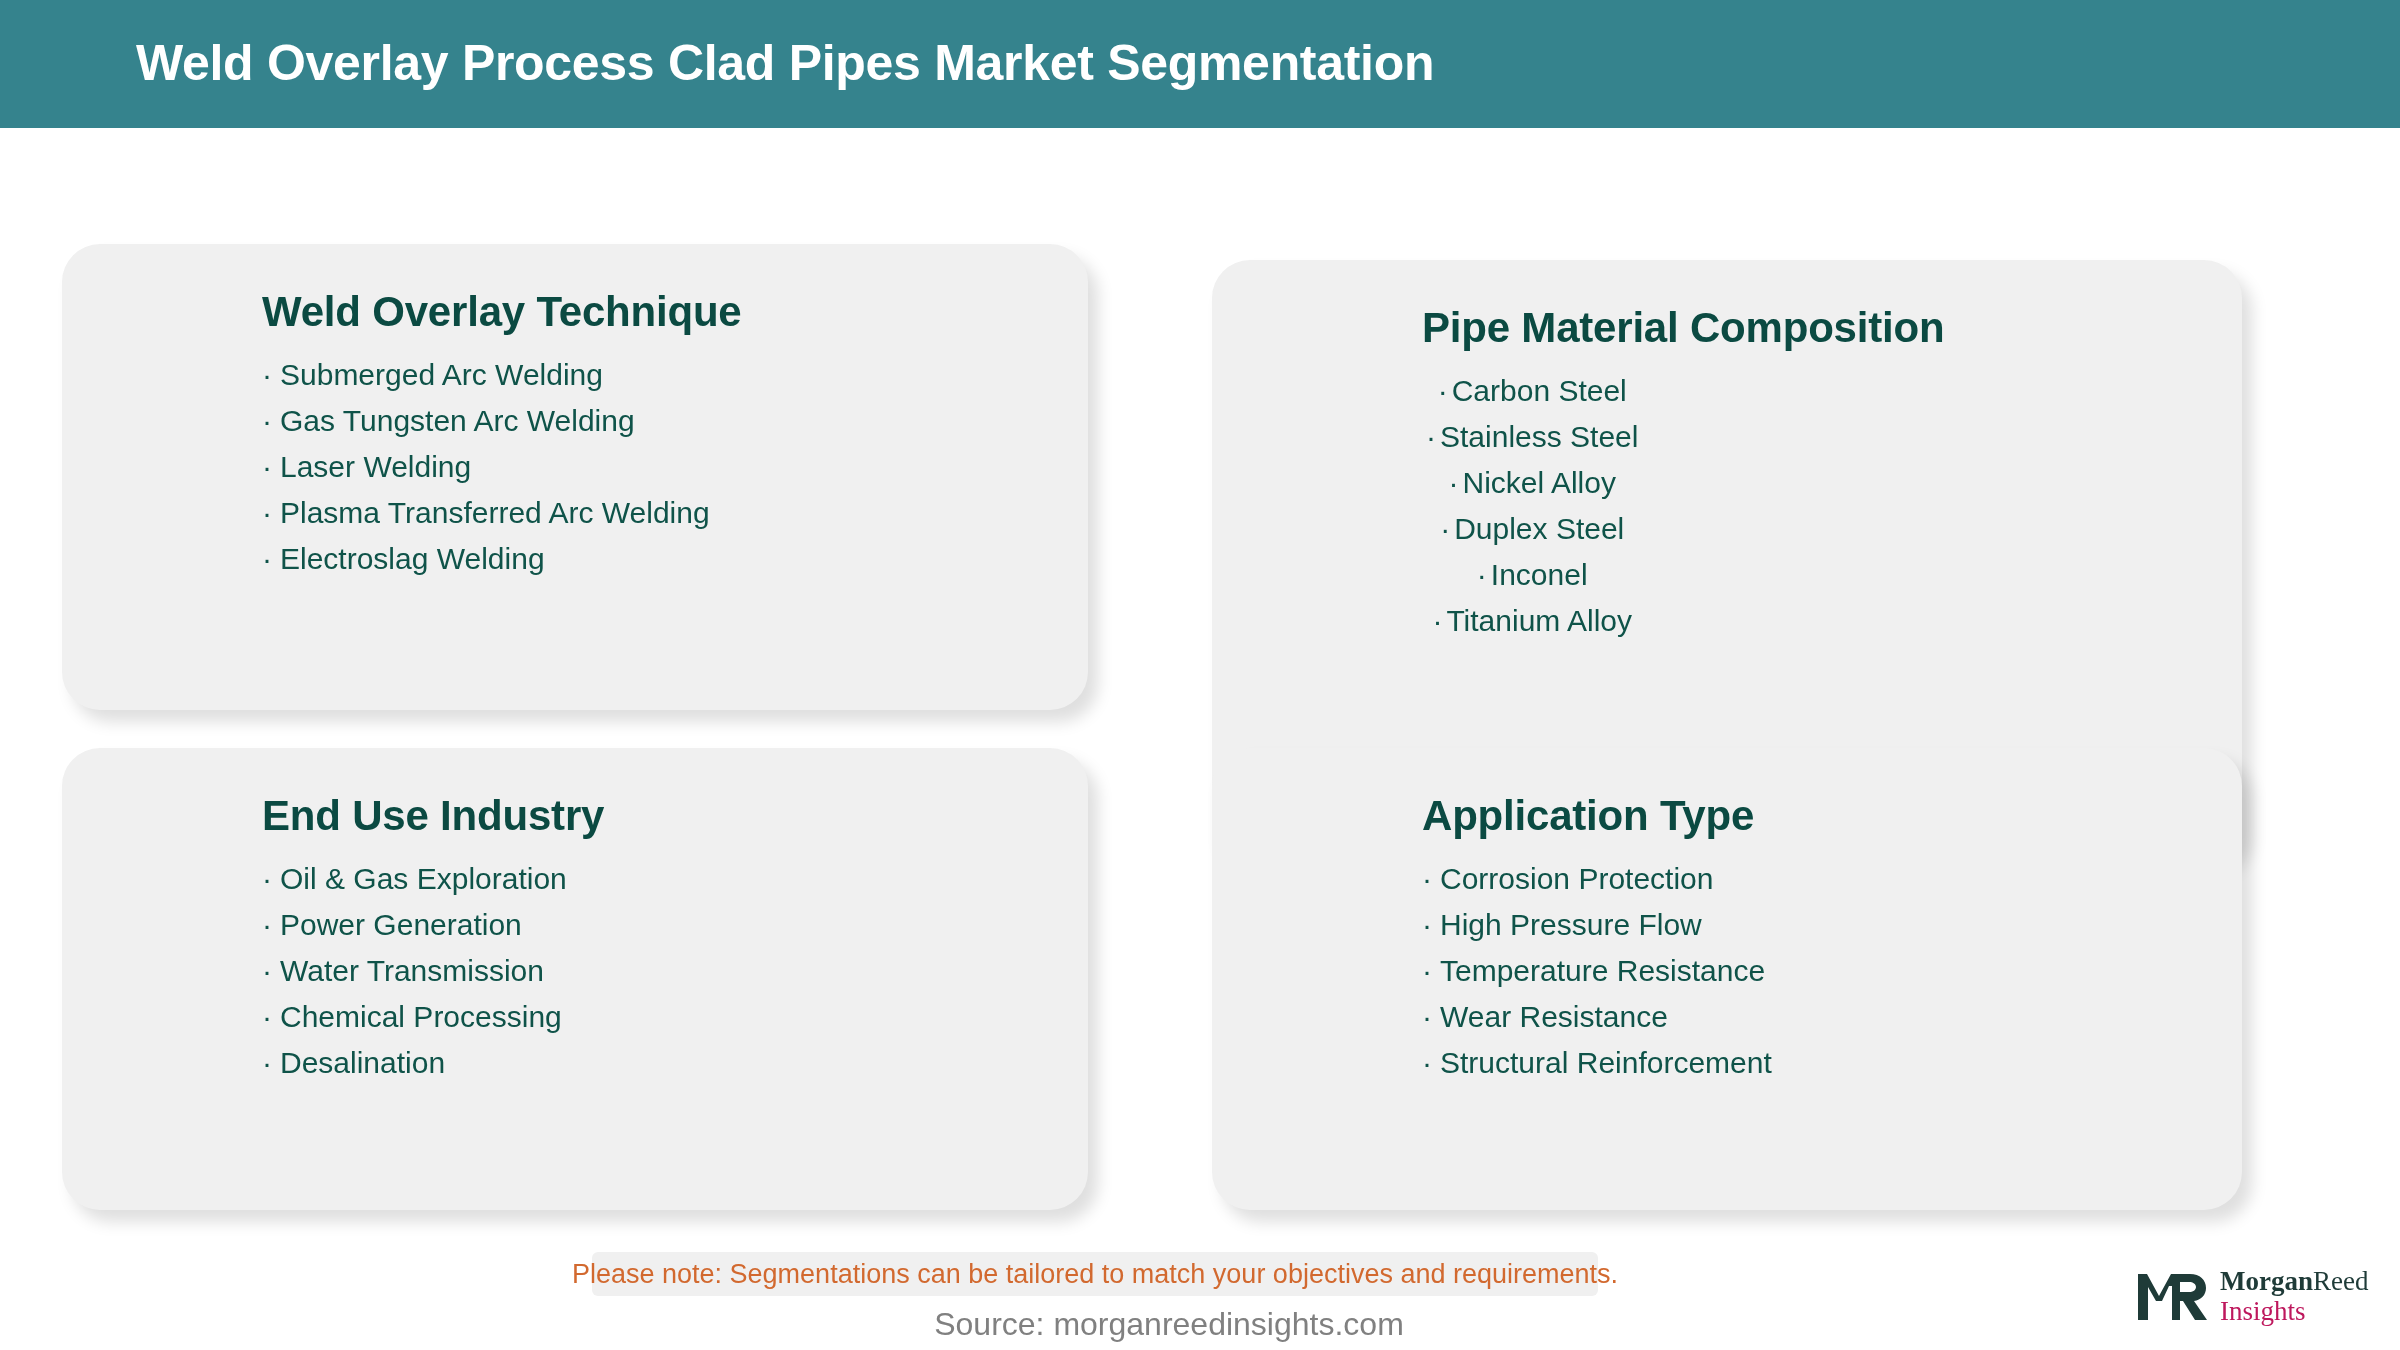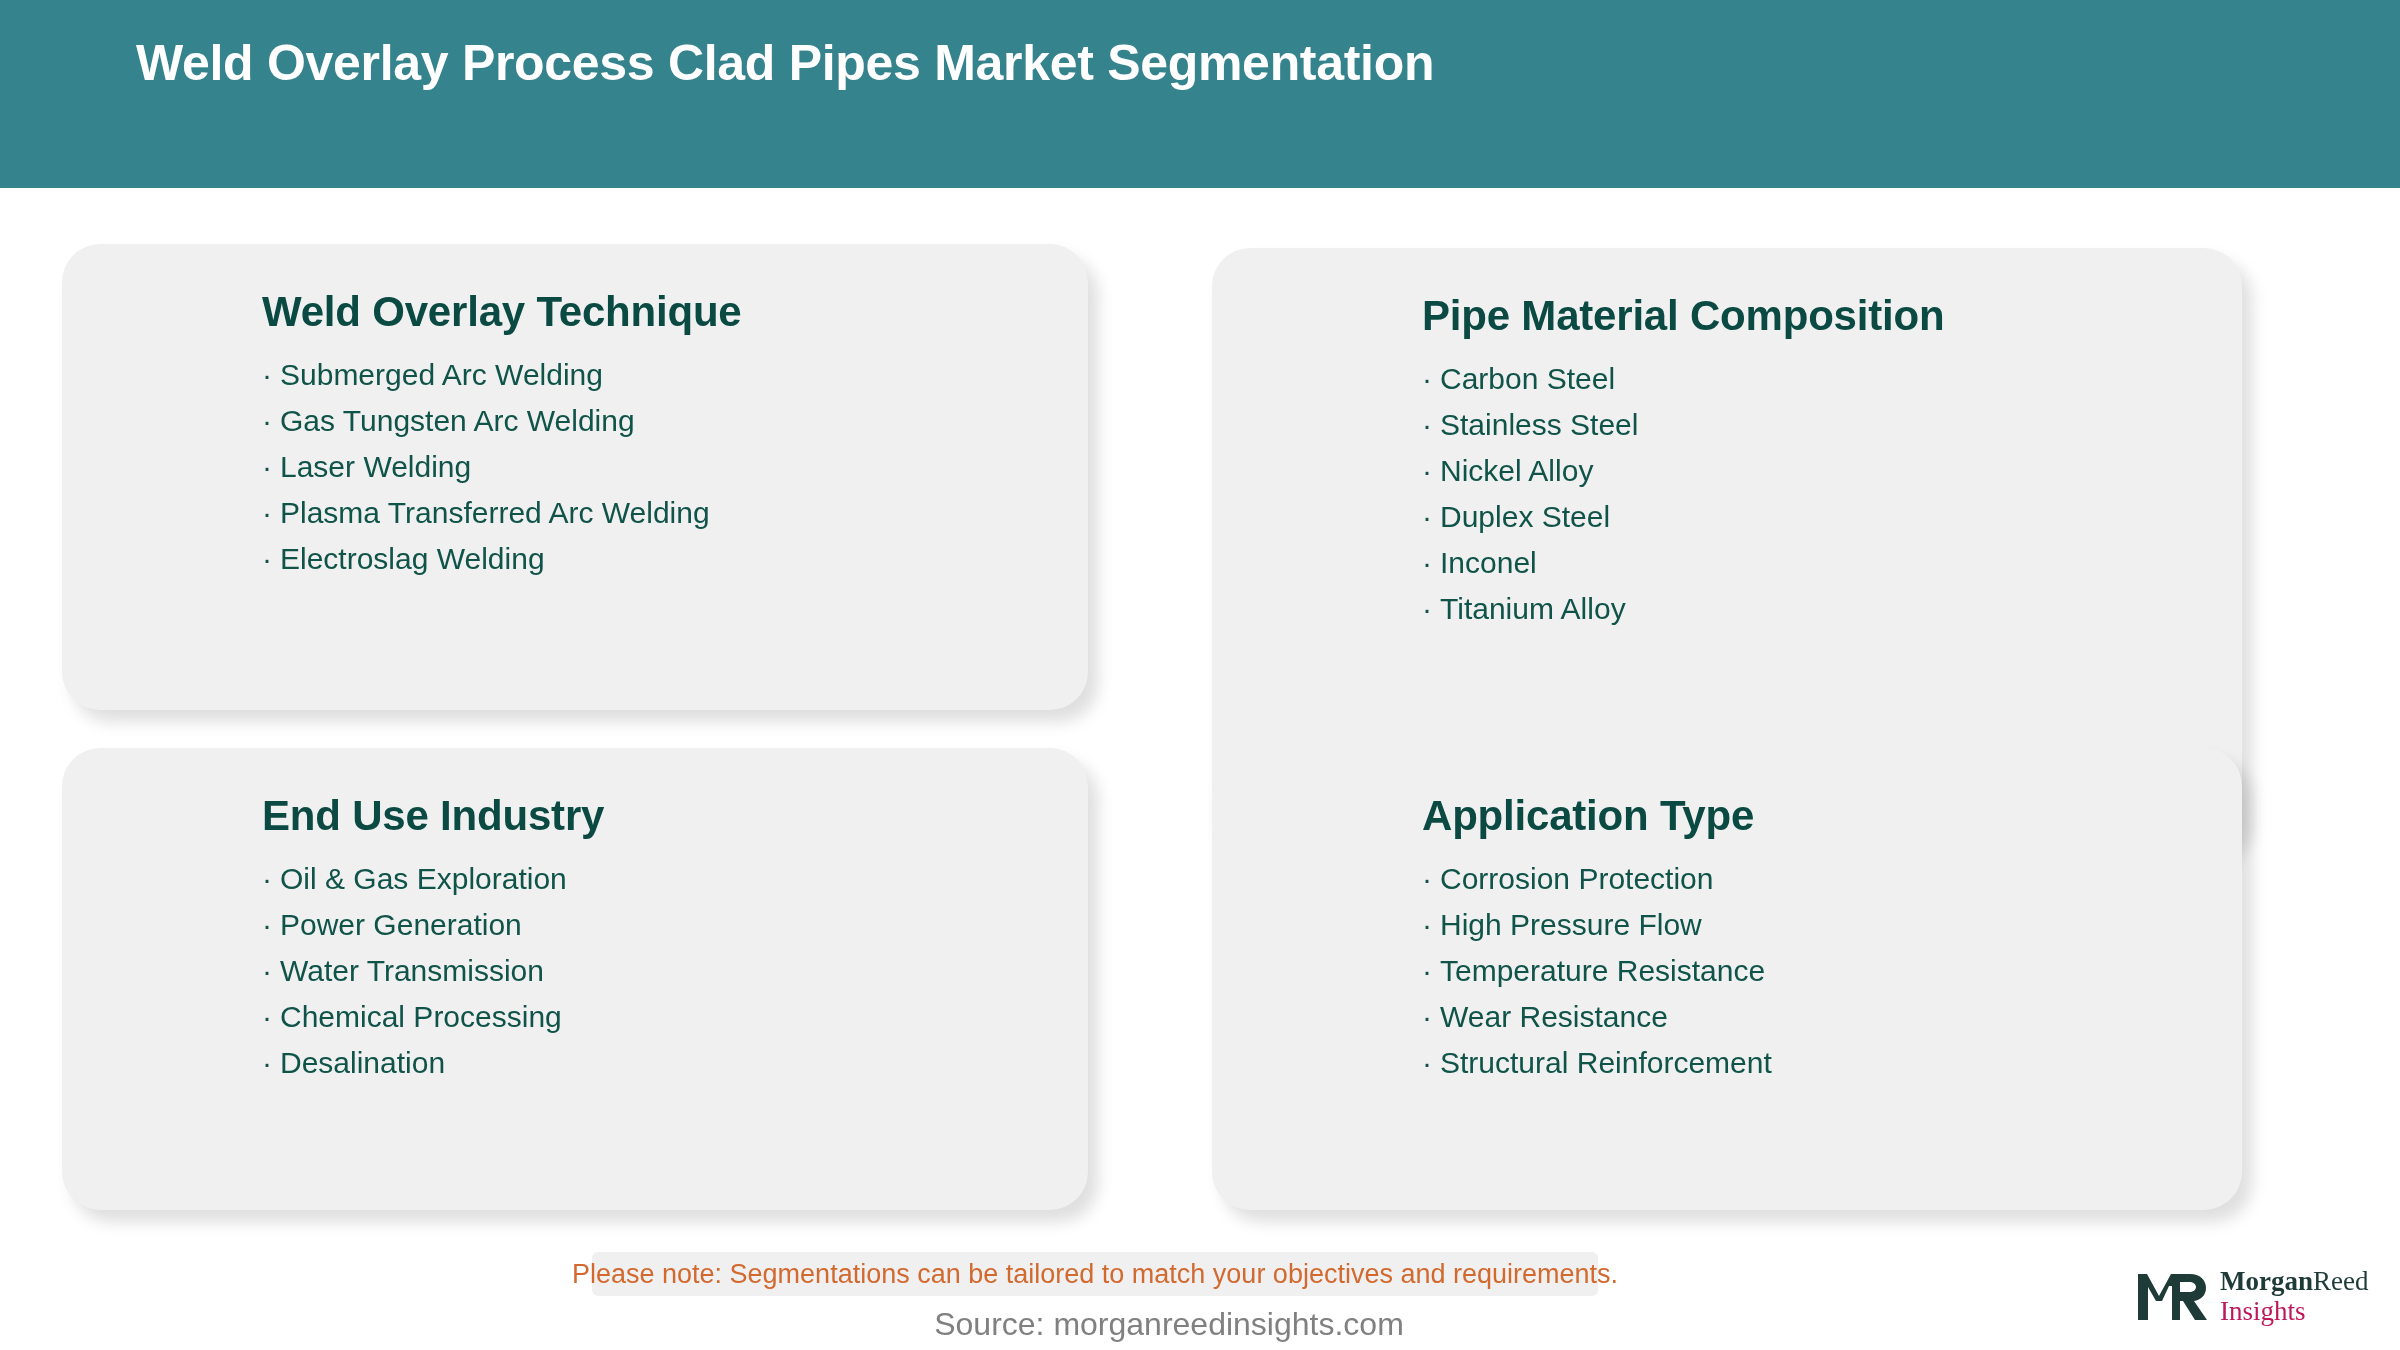--- a/index.html
+++ b/index.html
@@ -14,21 +14,21 @@
     overflow: hidden;
     position: relative;
   }
 
   
   .header-bar {
     position: absolute;
     left: 0;
     top: 0;
     width: 2400px;
-    height: 188px;
+    height: 128px;
     background: #35838d;
     box-sizing: border-box;
   }
   .header-title {
     position: absolute;
     left: 136px;
     top: 34px;
     font-size: 50px;
     font-weight: bold;
     color: #ffffff;
@@ -45,21 +45,21 @@
     height: 1060px;
   }
   .card {
     position: absolute;
     background: #f0f0f0;
     border-radius: 38px;
     box-shadow: 10px 12px 16px rgba(0,0,0,0.13);
     box-sizing: border-box;
   }
   .card.c0 { left: 62px;   top: 72px;  width: 1026px; height: 466px; }
-  .card.c1 { left: 1212px; top: 76px;  width: 1030px; height: 604px; }
+  .card.c1 { left: 1212px; top: 88px;  width: 1030px; height: 604px; text-align: center; }
   .card.c2 { left: 62px;   top: 576px; width: 1026px; height: 462px; }
   .card.c3 { left: 1212px; top: 576px; width: 1030px; height: 462px; }
 
   .card-inner {
     position: absolute;
     left: 0;
     top: 0;
     width: 100%;
     height: 100%;
     padding: 0;

